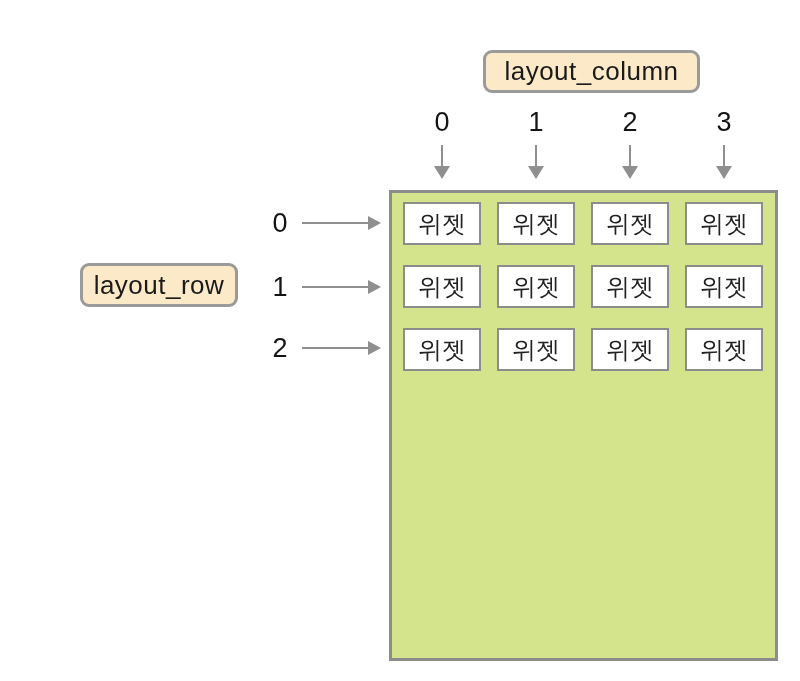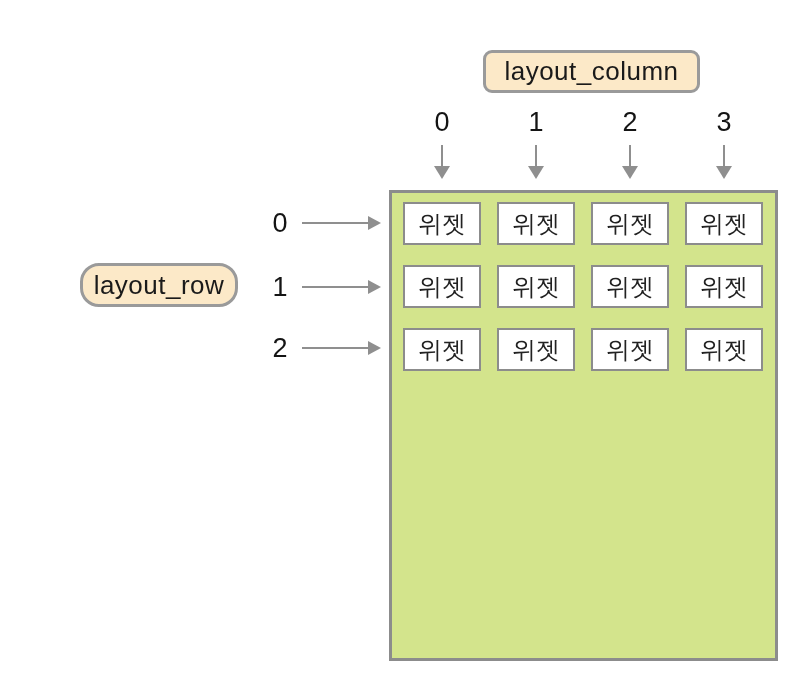--- a/index.html
+++ b/index.html
@@ -23,21 +23,21 @@
     border: 3px solid #9a9a9a;
     border-radius: 9px;
     display: flex;
     align-items: center;
     justify-content: center;
     font-size: 26px;
     color: #1a1a1a;
     letter-spacing: 0.5px;
   }
   .pill-column { left: 483px; top: 50px; width: 217px; height: 43px; }
-  .pill-row    { left: 80px;  top: 263px; width: 158px; height: 44px; border-radius: 19px; }
+  .pill-row    { left: 80px;  top: 263px; width: 158px; height: 44px; }
 
   
   .col-marker {
     position: absolute;
     top: 107px;
     width: 56px;
     display: flex;
     flex-direction: column;
     align-items: center;
   }

